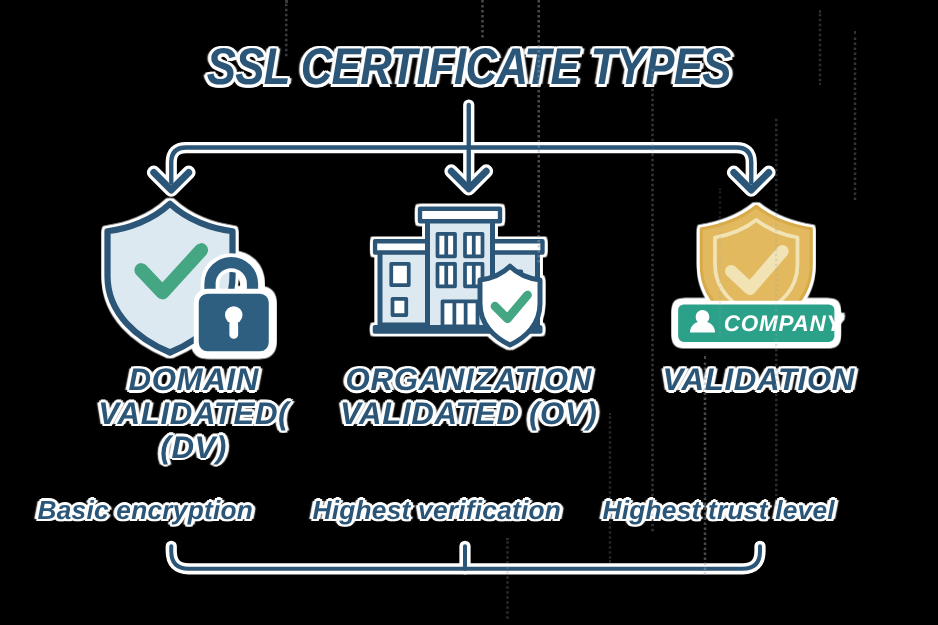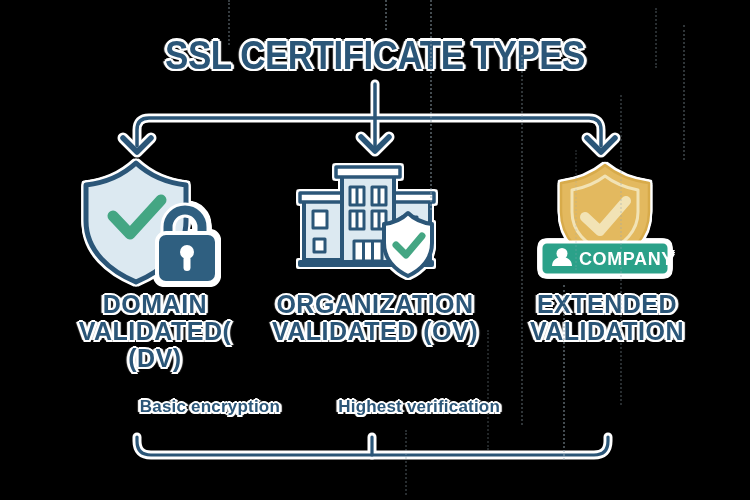--- a/index.html
+++ b/index.html
@@ -1,18 +1,19 @@
 <!DOCTYPE html>
 <html><head>
 <meta charset="utf-8">
 <style>
   html,body{margin:0;padding:0;background:#000;}
   .stage{
     position:relative;width:750px;height:500px;background:#000;overflow:hidden;
     font-family:"Liberation Sans",sans-serif;
+    font-style:italic;
   }
   .halo-text{
     color:#2b5678;
     text-shadow:
       2px 0 0 #fff,-2px 0 0 #fff,0 2px 0 #fff,0 -2px 0 #fff,
       1.5px 1.5px 0 #fff,-1.5px 1.5px 0 #fff,1.5px -1.5px 0 #fff,-1.5px -1.5px 0 #fff,
       3px 0 1px #fff,-3px 0 1px #fff;
   }
   .title{
     position:absolute;top:31px;left:0;width:750px;text-align:center;
@@ -29,22 +30,22 @@
   }
   #icon-dv{left:72px;top:159px;}
   #icon-ov{left:298px;top:163px;}
   #icon-ev{left:538px;top:162px;}
   .name{
     position:absolute;top:291px;width:250px;text-align:center;
     font-size:25px;font-weight:800;letter-spacing:0.5px;line-height:27px;
   }
   .name span{display:block;}
   .caption{
-    position:absolute;top:397px;width:250px;text-align:right;
-    font-size:17px;font-weight:700;letter-spacing:0.2px;
+    position:absolute;top:397px;width:250px;text-align:left;
+    font-size:21px;font-weight:700;letter-spacing:0.2px;
   }
   .col-dv{left:30px;}
   .col-ov{left:250px;}
   .col-ev{left:482px;}
   .noise{position:absolute;width:0;border-left:2px dotted rgba(150,168,180,0.45);}
   svg text{font-family:"Liberation Sans",sans-serif;}
 </style>
 </head>
 <body>
 
@@ -119,26 +120,26 @@
   <div class="name halo-text col-dv">
     <span>DOMAIN</span>
     <span>VALIDATED(</span>
     <span>(DV)</span>
   </div>
   <div class="name halo-text col-ov">
     <span>ORGANIZATION</span>
     <span>VALIDATED (OV)</span>
   </div>
   <div class="name halo-text col-ev">
-    <span>EXTENDED</span>
     <span>VALIDATION</span>
   </div>
 
   <div class="caption halo-text col-dv">Basic encryption</div>
   <div class="caption halo-text col-ov">Highest verification</div>
+  <div class="caption halo-text col-ev">Highest trust level</div>
 
   <svg class="bracket" width="750" height="45" viewBox="0 0 750 45">
     <g fill="none" stroke="#ffffff" stroke-width="9" stroke-linecap="round">
       <path d="M137,9 V13 Q137,27 151,27 H594 Q608,27 608,13 V9"></path>
       <path d="M372,9 V27"></path>
     </g>
     <g fill="none" stroke="#2b5678" stroke-width="3.2" stroke-linecap="round">
       <path d="M137,9 V13 Q137,27 151,27 H594 Q608,27 608,13 V9"></path>
       <path d="M372,9 V27"></path>
     </g>

